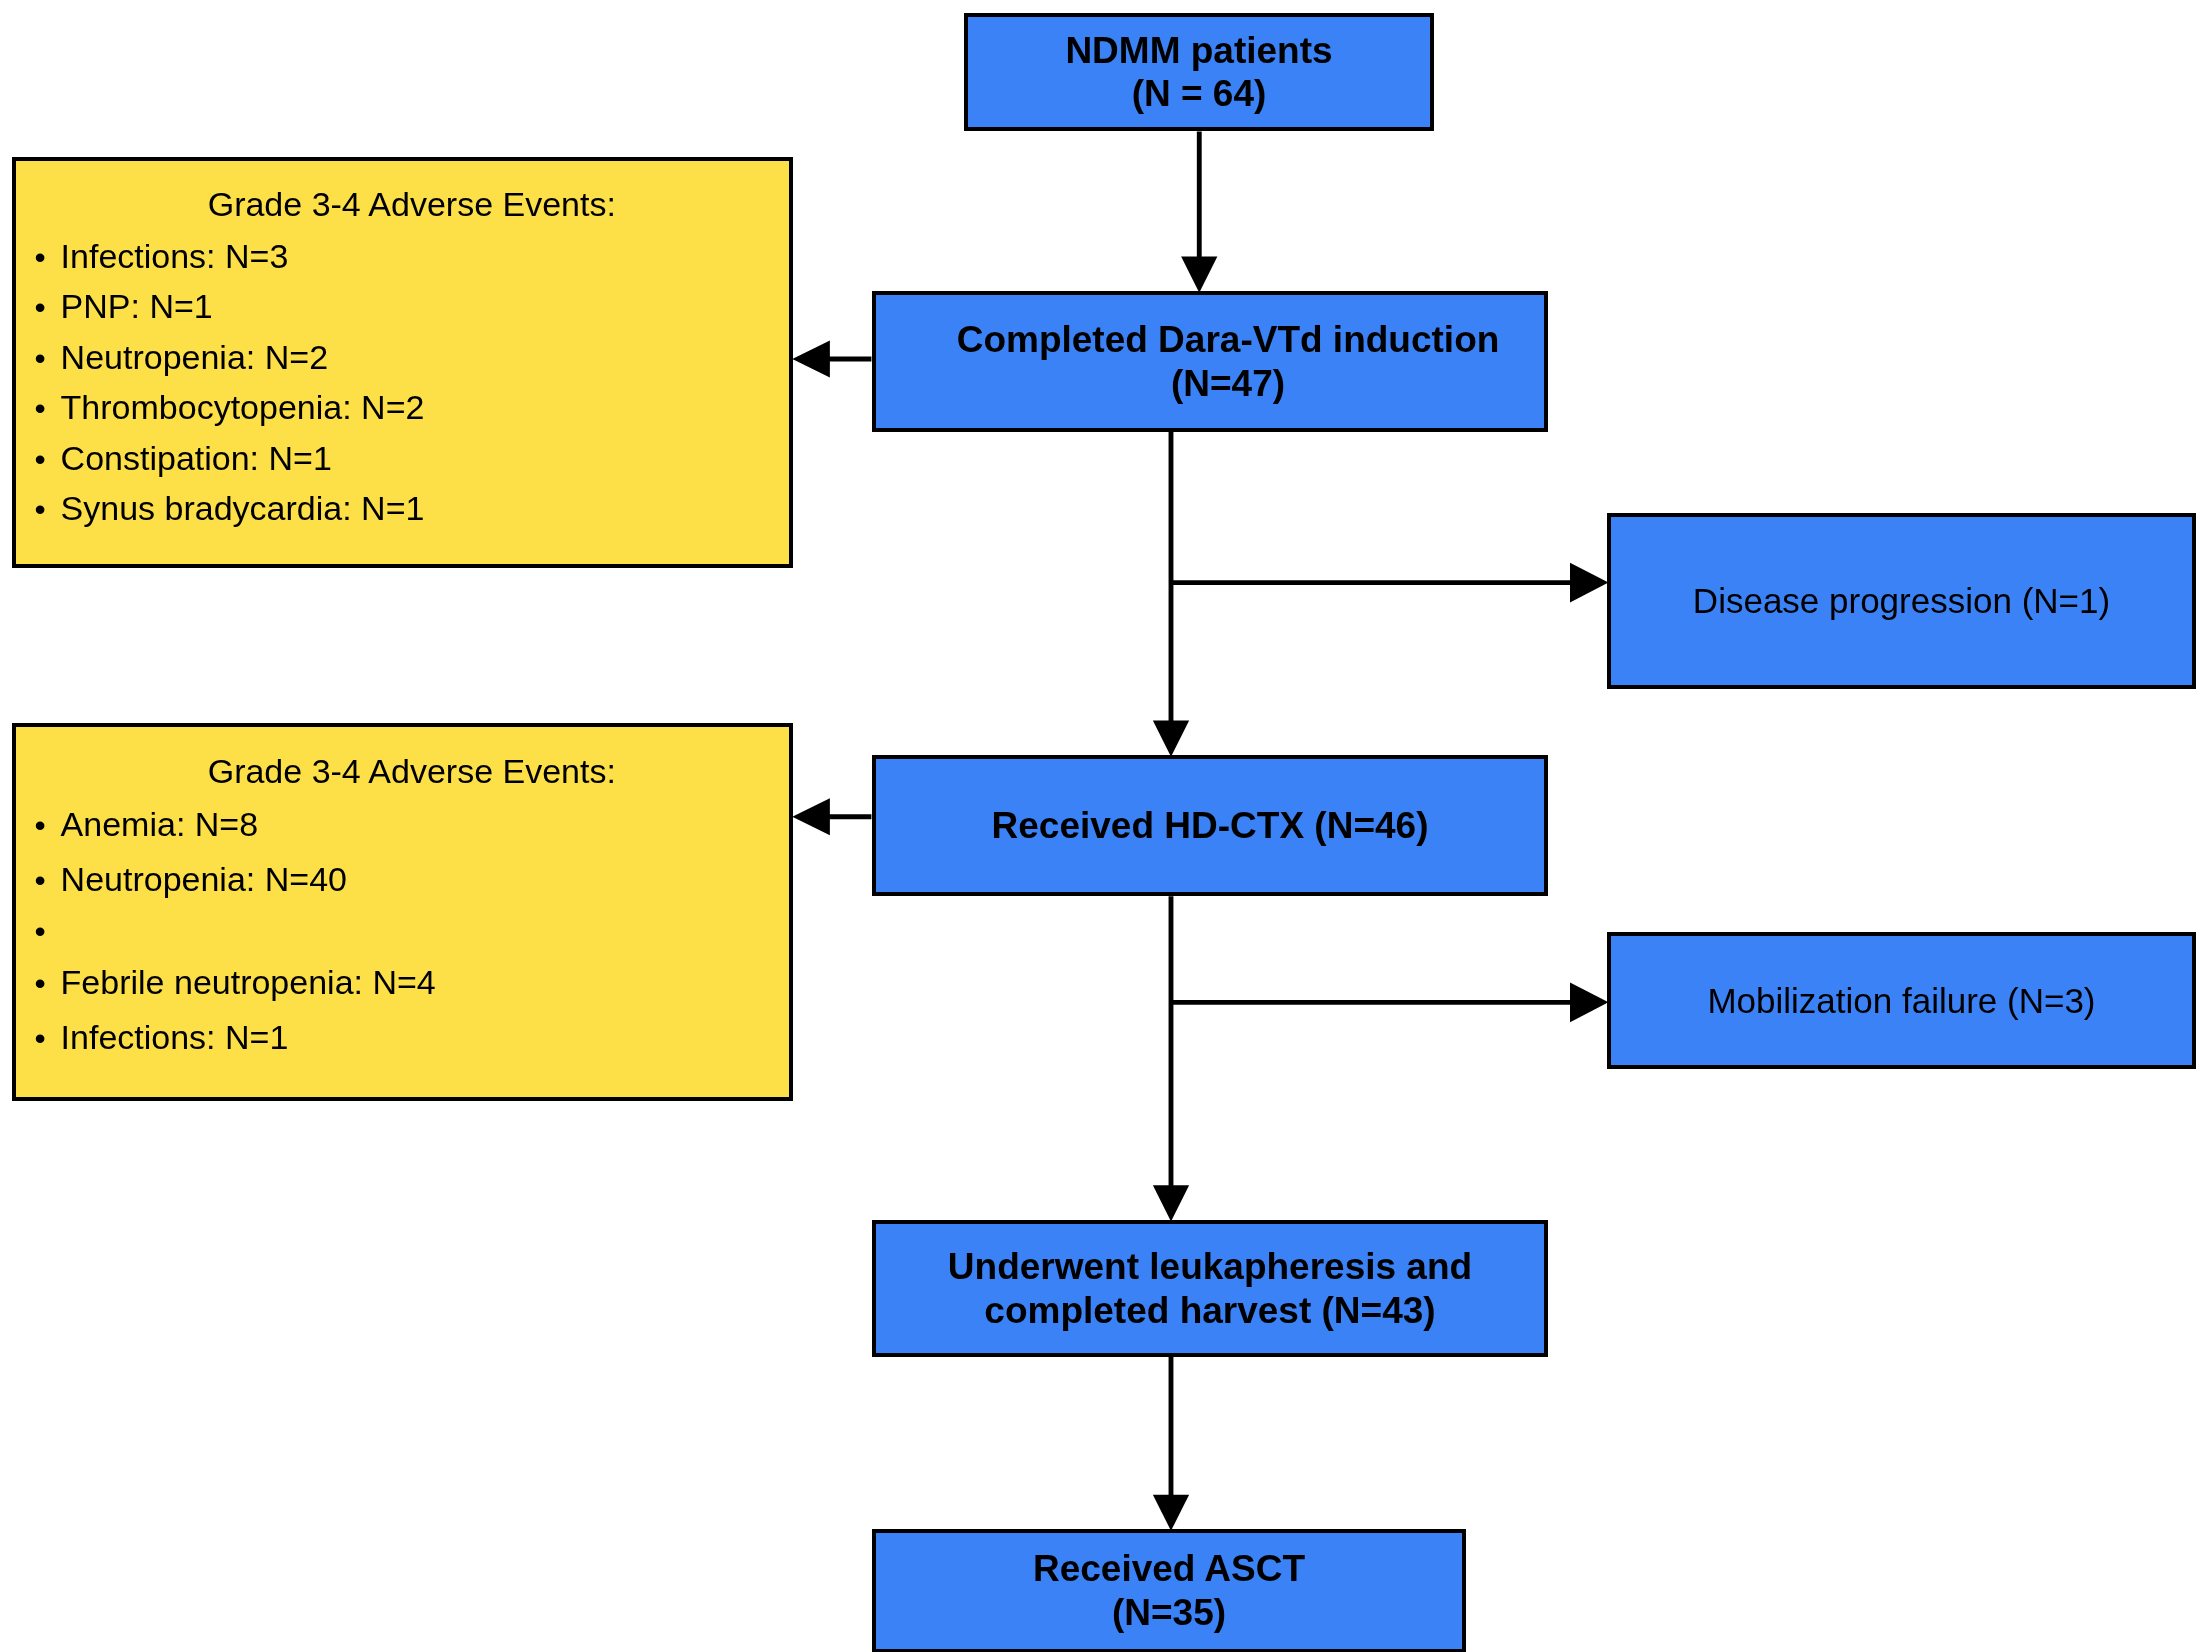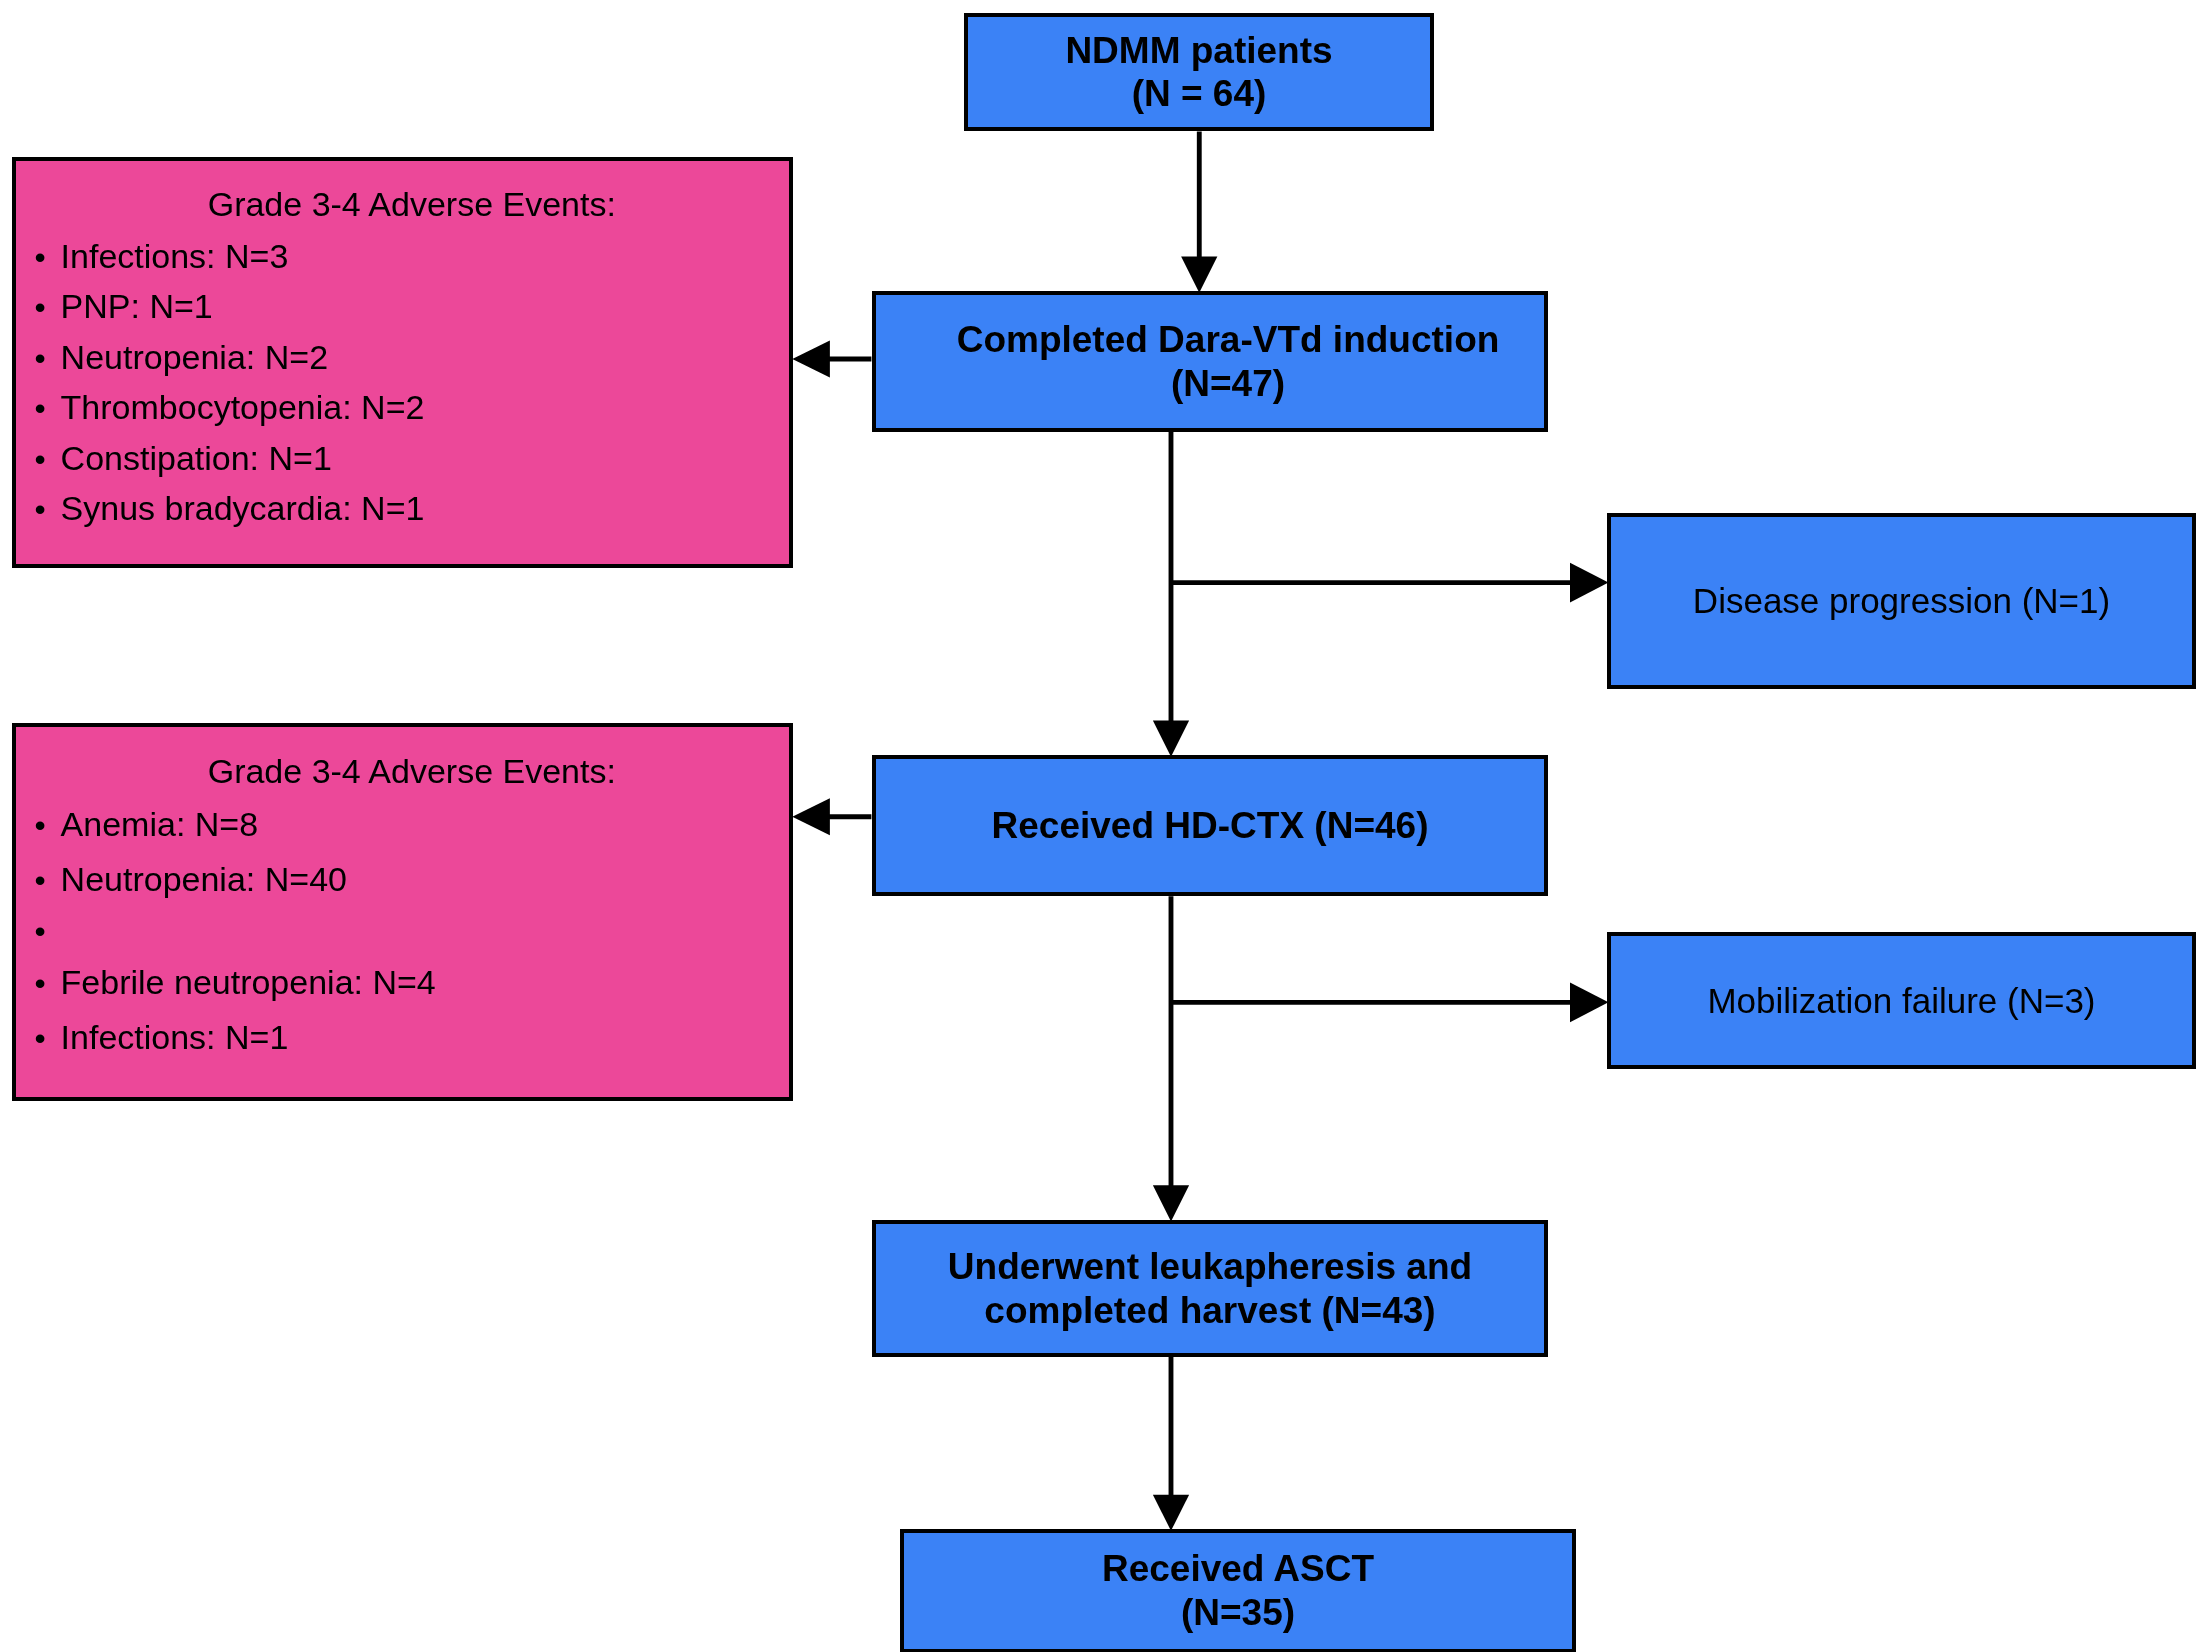--- a/index.html
+++ b/index.html
@@ -36,21 +36,21 @@
     white-space: nowrap;
     line-height: 1.18;
   }
   .bold-node .node-line {
     font-weight: bold;
   }
   .ae-box {
     position: absolute;
     box-sizing: border-box;
     border: 4px solid #000000;
-    background: #ec4899;
+    background: #fde047;
     display: flex;
     flex-direction: column;
     justify-content: center;
   }
   .ae-title {
     text-align: center;
     font-weight: normal;
     white-space: nowrap;
   }
   .ae-list {
@@ -80,21 +80,21 @@
     top: 0;
     width: 2205px;
     height: 1653px;
     pointer-events: none;
   }
   
   #node-ndmm        { left: 964px; top: 13.3px;   width: 470px; height: 118px; }
   #node-induction   { left: 872px; top: 291px;  width: 676px; height: 141px; padding-left: 36px; }
   #node-hdctx       { left: 872px; top: 755px; width: 676px; height: 141px; }
   #node-leuka       { left: 872px; top: 1220px; width: 676px; height: 137px; }
-  #node-asct        { left: 872px; top: 1529px; width: 676px; height: 124px; margin-left: 28px; }
+  #node-asct        { left: 872px; top: 1529px; width: 594px; height: 124px; }
   #node-progression { left: 1607px; top: 513px; width: 589px; height: 176px; }
   #node-mobfail     { left: 1607px; top: 932px; width: 589px; height: 137px; }
   #ae-box-induction { left: 12px;   top: 157px;  width: 781px; height: 411px;  padding: 0 0 0 18.6px; }
   #ae-box-hdctx     { left: 12px;   top: 723px; width: 781px; height: 378px;  padding: 0 0 0 18.6px; }
 
   #node-ndmm .node-line        { font-size: 37px; }
   #node-induction .node-line   { font-size: 37px; }
   #node-hdctx .node-line       { font-size: 37px; }
   #node-leuka .node-line       { font-size: 37px; }
   #node-asct .node-line        { font-size: 37px; }

